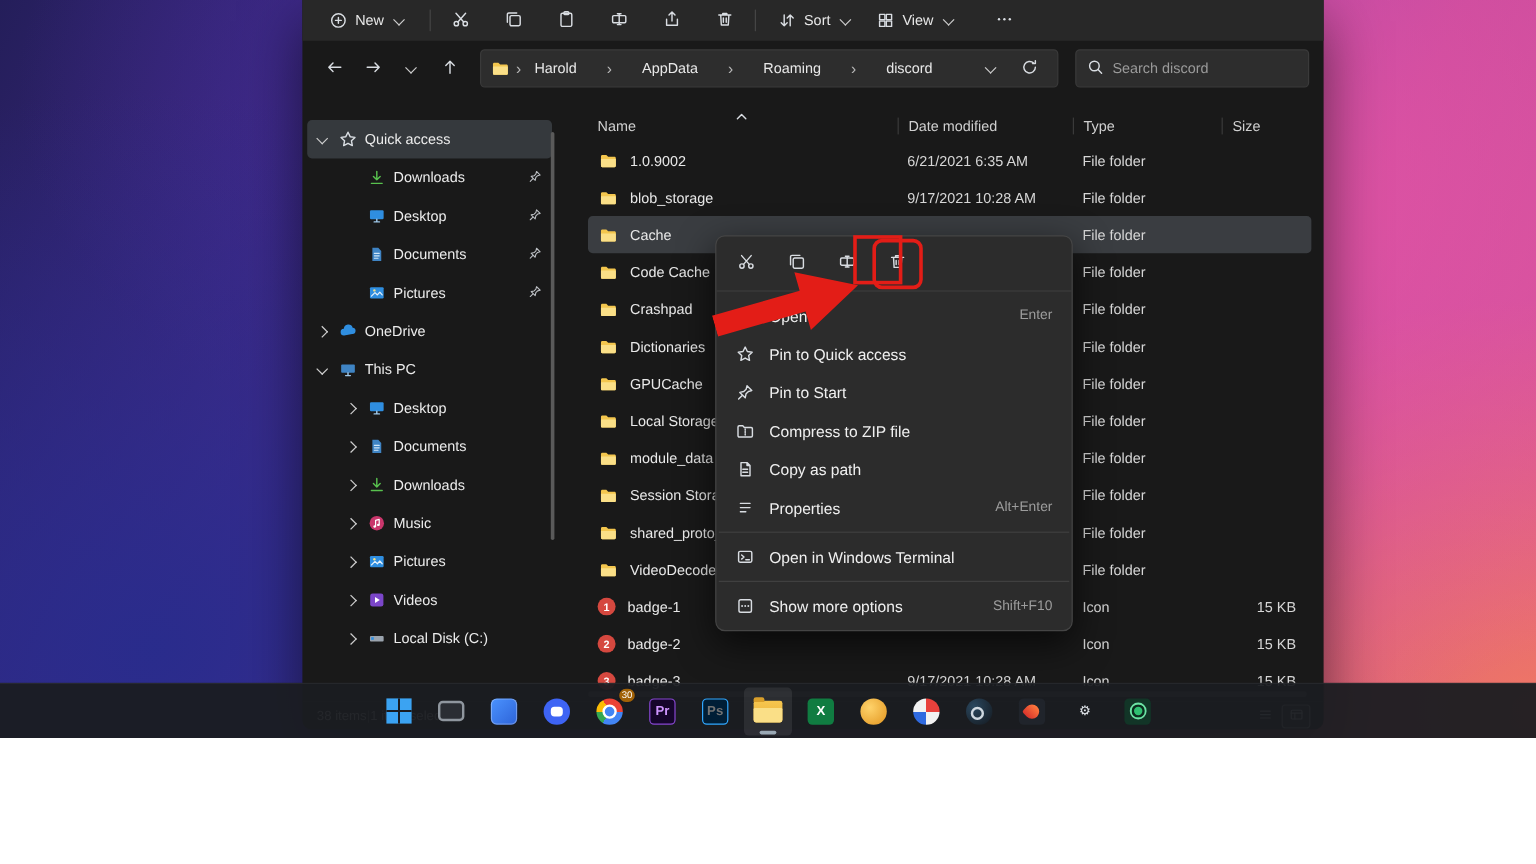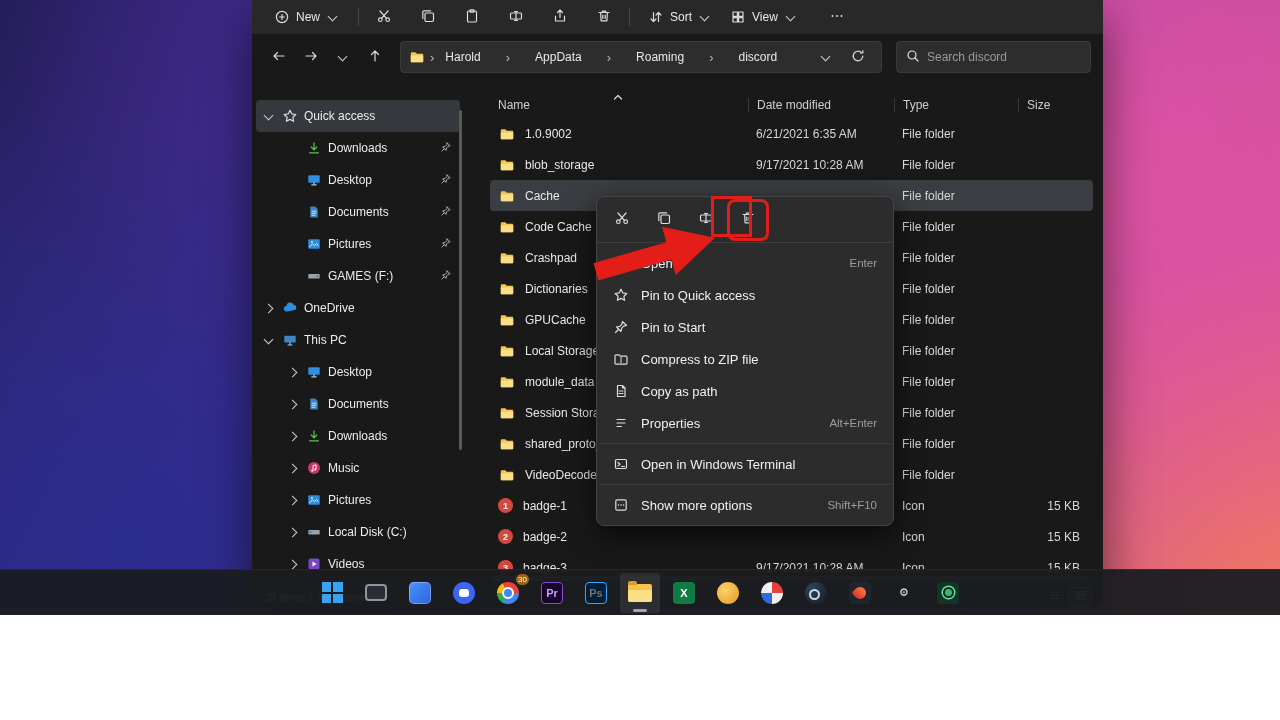--- a/index.html
+++ b/index.html
@@ -338,33 +338,20 @@
                   <rect x="2.3" y="3.3" width="11.4" height="9.4" rx="1" fill="#2f8ee0" stroke="none"></rect>
                   <path d="M3.5 10.8l3-3 2 2 2-2.3 2 2.3" stroke="#e6f2fb" stroke-width="1"></path>
                   <circle cx="6" cy="6" r="1" fill="#f2e089" stroke="none"></circle>
                 </svg>
               </span>
               <span class="slabel">Pictures</span>
               <span class="spin"><svg viewBox="0 0 16 16" width="16" height="16" fill="none" stroke="#d9dde2" stroke-width="1.2" stroke-linecap="round" stroke-linejoin="round">
                   <path d="M9.5 2.5l4 4-2.8.7-2 2L8 12.5 3.5 8l3.3-.7 2-2zM5.5 10.5l-3 3"></path>
                 </svg></span>
             </div>
-            <div class="srow ind1 ">
-              <span class="chev none"></span>
-              <span class="sic">
-                <svg viewBox="0 0 16 16" width="16" height="16" fill="none" stroke="#d9dde2" stroke-width="1.2" stroke-linecap="round" stroke-linejoin="round">
-                  <rect x="2.3" y="6" width="11.4" height="4.6" rx=".8" fill="#9aa3ad" stroke="none"></rect>
-                  <circle cx="11.6" cy="8.3" r=".8" fill="#3c4750" stroke="none"></circle>
-                </svg>
-              </span>
-              <span class="slabel">GAMES (F:)</span>
-              <span class="spin"><svg viewBox="0 0 16 16" width="16" height="16" fill="none" stroke="#d9dde2" stroke-width="1.2" stroke-linecap="round" stroke-linejoin="round">
-                  <path d="M9.5 2.5l4 4-2.8.7-2 2L8 12.5 3.5 8l3.3-.7 2-2zM5.5 10.5l-3 3"></path>
-                </svg></span>
-            </div>
             <div class="srow ind0 ">
               <span class="chev right"></span>
               <span class="sic">
                 <svg viewBox="0 0 16 16" width="16" height="16" fill="none" stroke="#d9dde2" stroke-width="1.2" stroke-linecap="round" stroke-linejoin="round">
                   <path d="M4.8 11.5a2.8 2.8 0 01-.3-5.6 3.8 3.8 0 017.4-.8 2.6 2.6 0 01-.4 5.2z" fill="#2f8ee0" stroke="none"></path>
                 </svg>
               </span>
               <span class="slabel">OneDrive</span>
               <span class="spin"></span>
             </div>
@@ -433,36 +420,36 @@
                   <circle cx="6" cy="6" r="1" fill="#f2e089" stroke="none"></circle>
                 </svg>
               </span>
               <span class="slabel">Pictures</span>
               <span class="spin"></span>
             </div>
             <div class="srow ind1 ">
               <span class="chev right"></span>
               <span class="sic">
                 <svg viewBox="0 0 16 16" width="16" height="16" fill="none" stroke="#d9dde2" stroke-width="1.2" stroke-linecap="round" stroke-linejoin="round">
+                  <rect x="2.5" y="2.5" width="11" height="11" rx="2" fill="#7b46c9" stroke="none"></rect>
+                  <path d="M6.5 5.5l4 2.5-4 2.5z" fill="#fff" stroke="none"></path>
+                </svg>
+              </span>
+              <span class="slabel">Videos</span>
+              <span class="spin"></span>
+            </div>
+            <div class="srow ind1 ">
+              <span class="chev right"></span>
+              <span class="sic">
+                <svg viewBox="0 0 16 16" width="16" height="16" fill="none" stroke="#d9dde2" stroke-width="1.2" stroke-linecap="round" stroke-linejoin="round">
                   <rect x="2.3" y="6" width="11.4" height="4.6" rx=".8" fill="#9aa3ad" stroke="none"></rect>
                   <rect x="3.3" y="7" width="2.2" height="2.2" fill="#2f8ee0" stroke="none"></rect>
                 </svg>
               </span>
               <span class="slabel">Local Disk (C:)</span>
-              <span class="spin"></span>
-            </div>
-            <div class="srow ind1 ">
-              <span class="chev right"></span>
-              <span class="sic">
-                <svg viewBox="0 0 16 16" width="16" height="16" fill="none" stroke="#d9dde2" stroke-width="1.2" stroke-linecap="round" stroke-linejoin="round">
-                  <rect x="2.5" y="2.5" width="11" height="11" rx="2" fill="#7b46c9" stroke="none"></rect>
-                  <path d="M6.5 5.5l4 2.5-4 2.5z" fill="#fff" stroke="none"></path>
-                </svg>
-              </span>
-              <span class="slabel">Videos</span>
               <span class="spin"></span>
             </div>
           </div>
         <div class="side-scrollbar"></div>
       </div>
 
       <div class="filepane">
         <div class="fheader">
           <span class="fh fh-name"><span class="sort-caret"><svg viewBox="0 0 16 16" width="16" height="16" fill="none" stroke="#d9dde2" stroke-width="1.2" stroke-linecap="round" stroke-linejoin="round">
                   <path d="M4.5 10L8 6.5 11.5 10"></path>

